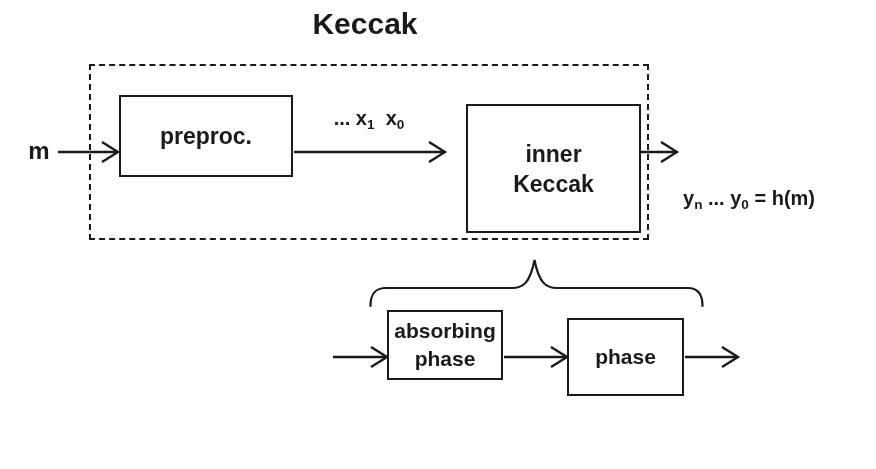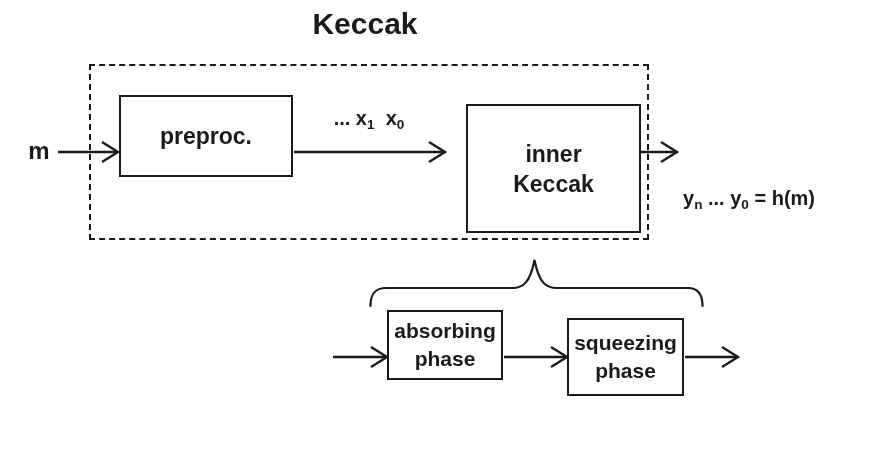--- a/index.html
+++ b/index.html
@@ -121,18 +121,17 @@
   <div class="abs label label-out">
     <span>y</span><span class="sub">n</span><span>&nbsp;...&nbsp;y</span><span class="sub">0</span><span>&nbsp;=&nbsp;h(m)</span>
   </div>
 
   <div class="abs node node-absorb">
     <span>absorbing</span>
     <span>phase</span>
   </div>
 
   <div class="abs node node-squeeze">
-    <span>squeezing</span>
     <span>phase</span>
   </div>
 
 
 </div>
 
 </body></html>

